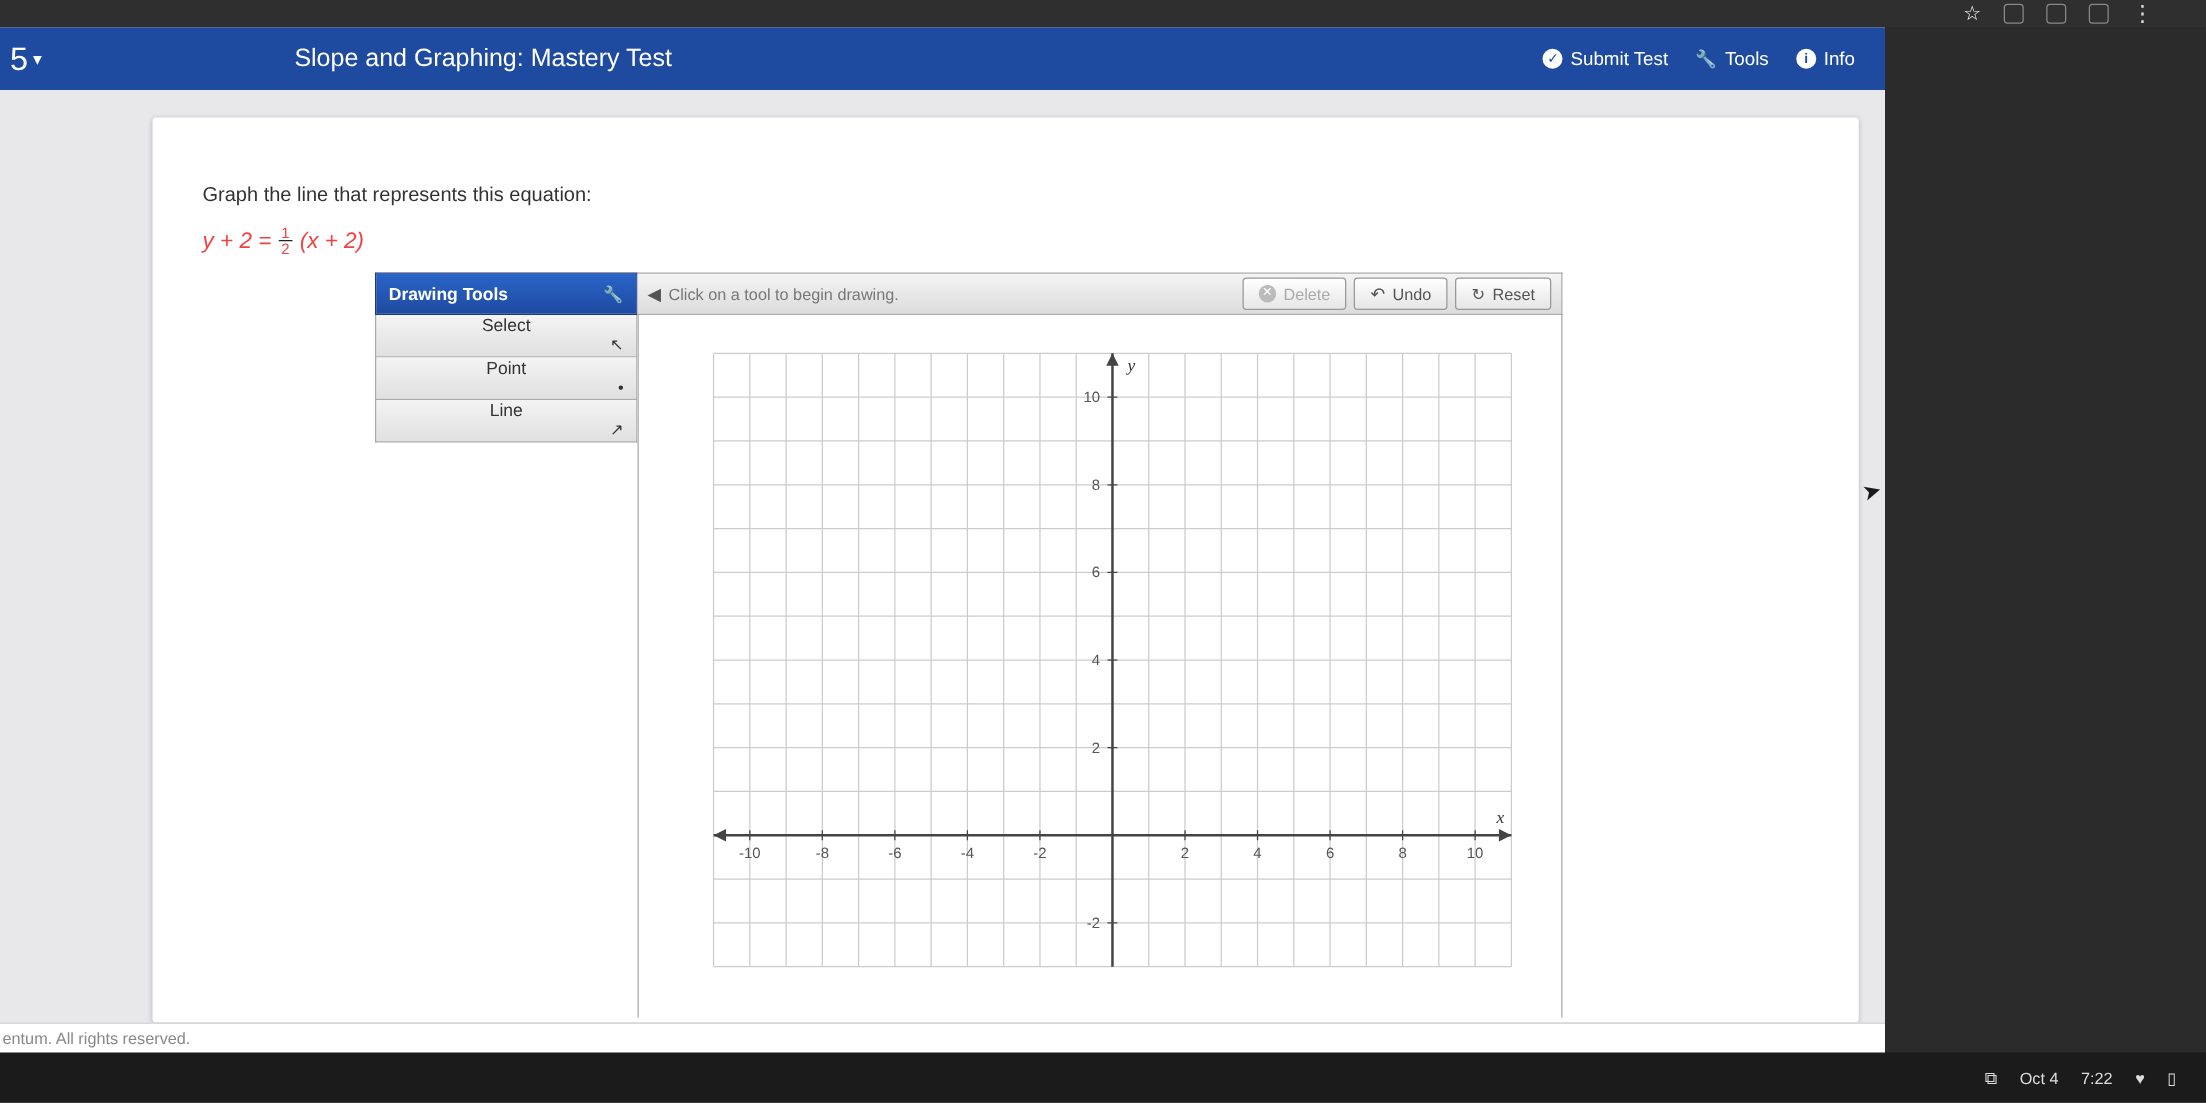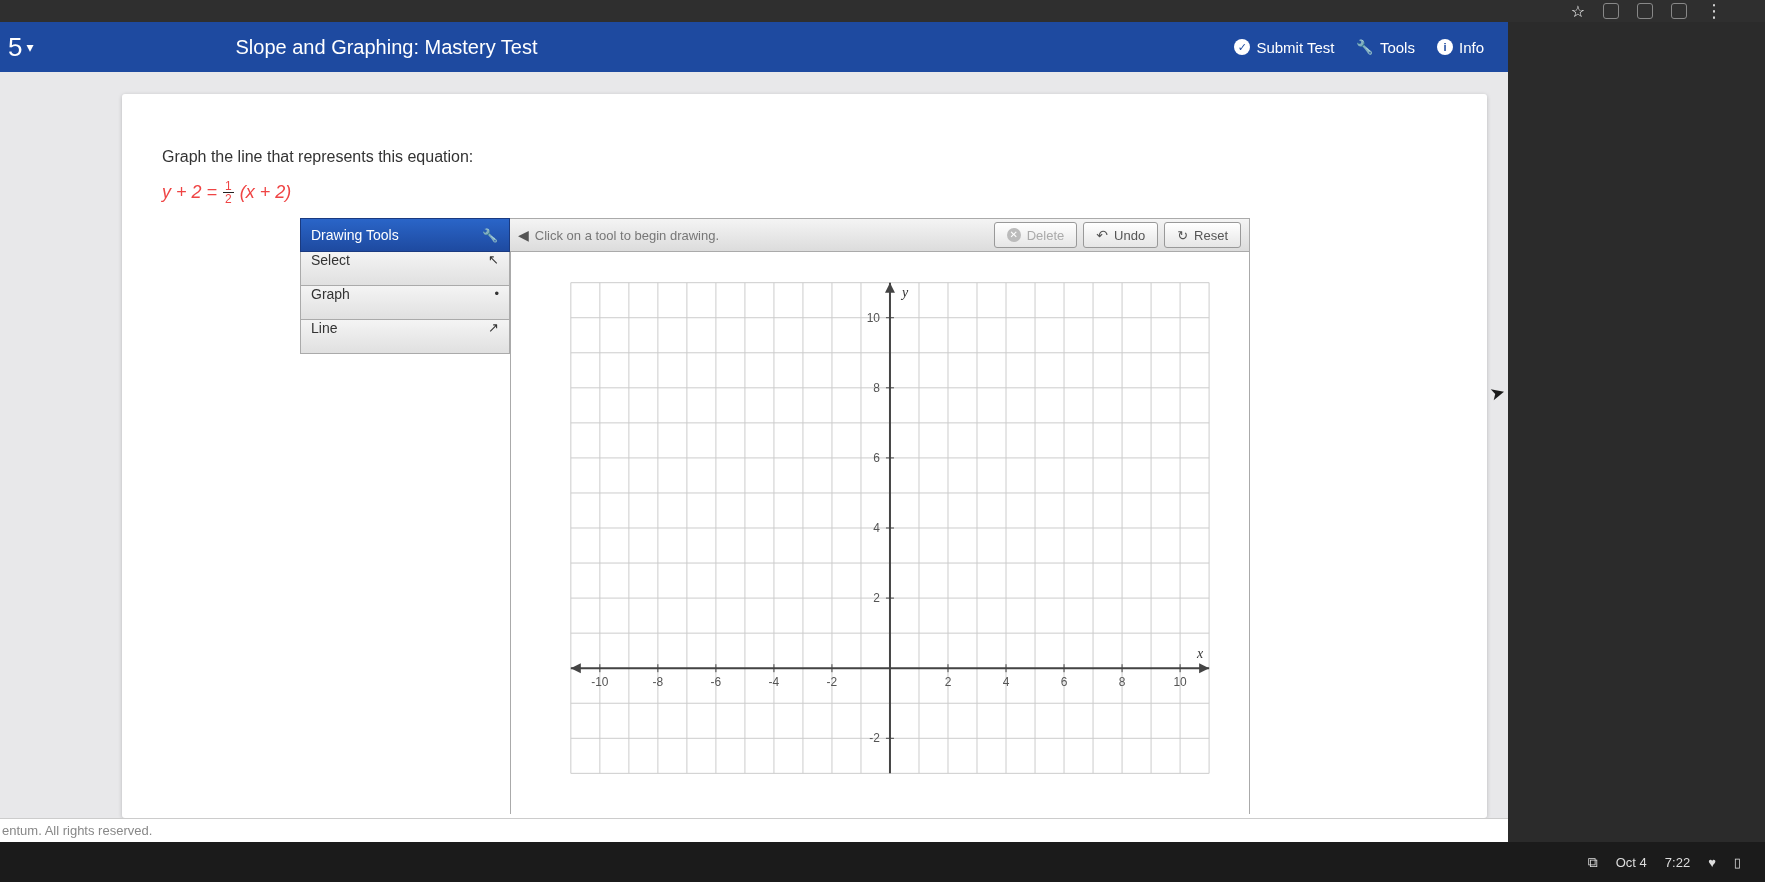--- a/index.html
+++ b/index.html
@@ -24,23 +24,23 @@
 .card { position: absolute; left: 122px; top: 72px; width: 1365px; height: 724px; background: #fff; border-radius: 3px; box-shadow: 0 1px 4px rgba(0,0,0,.2); padding: 22px 40px; }
 .prompt { font-size: 16px; color: #333; margin-bottom: 14px; margin-top: 32px; }
 .equation { font-size: 18px; color: #ef4444; font-family: 'Times New Roman', serif; font-style: italic; display: flex; align-items: center; gap: 4px; }
 .equation .frac { display: inline-flex; flex-direction: column; font-size: 12px; font-style: normal; line-height: 1; text-align: center; margin: 0 2px; }
 .equation .frac .n { border-bottom: 1px solid #222; padding: 0 2px; }
 .equation .frac .d { padding: 0 2px; }
 
 .canvas-wrap { position: absolute; left: 300px; top: 196px; width: 960px; height: 596px; }
 
 .tool-panel { position: absolute; left: 0; top: 0; width: 210px; }
-.tool-head { height: 34px; background: linear-gradient(#2a65c8,#1e4aa0); color: #fff; font-weight: normal; font-size: 14px; display: flex; align-items: center; padding: 0 10px; border: 1px solid #1a3a80; justify-content: center; }
+.tool-head { height: 34px; background: linear-gradient(#2a65c8,#1e4aa0); color: #fff; font-weight: bold; font-size: 14px; display: flex; align-items: center; padding: 0 10px; border: 1px solid #1a3a80; justify-content: center; }
 .tool-head .wr { margin-left: auto; font-size: 13px; }
-.tool-row { height: 34px; background: linear-gradient(#f4f4f4,#e0e0e0); border: 1px solid #aaa; border-top: 0; display: flex; align-items: flex-start; padding: 0 10px; font-size: 14px; color: #333; cursor: pointer; }
+.tool-row { height: 34px; background: linear-gradient(#f4f4f4,#e0e0e0); border: 1px solid #aaa; border-top: 0; display: flex; align-items: center; padding: 0 10px; font-size: 14px; color: #333; cursor: pointer; flex-direction: column; }
 .tool-row .ric { margin-left: auto; font-size: 13px; color: #333; }
 
 .action-bar { position: absolute; left: 210px; top: 0; width: 740px; height: 34px; background: linear-gradient(#f4f4f4,#dcdcdc); border: 1px solid #aaa; border-left: 0; display: flex; align-items: center; padding: 0 8px; font-size: 13px; color: #777; }
 .action-bar .caret { color: #555; font-size: 14px; margin-right: 6px; }
 .action-bar .spacer { margin-left: auto; }
 .action-bar .btn { height: 26px; padding: 0 12px; margin-left: 6px; border: 1px solid #999; border-radius: 3px; background: linear-gradient(#fff,#e6e6e6); display: flex; align-items: center; gap: 6px; color: #555; cursor: pointer; font-size: 13px; }
 .action-bar .btn.disabled { color: #aaa; cursor: default; }
 .action-bar .x { width: 14px; height: 14px; border-radius: 50%; background: #bbb; color: #fff; line-height: 14px; text-align: center; font-size: 10px; }
 .action-bar .undoic { font-size: 14px; }
 .action-bar .reseti { font-size: 13px; }
@@ -113,21 +113,21 @@
     <div class="tool-panel">
       <div class="tool-head">
         <span>Drawing Tools</span>
         <span class="wr">🔧</span>
       </div>
       <div class="tool-row">
         <span>Select</span>
         <span class="ric">↖</span>
       </div>
       <div class="tool-row">
-        <span>Graph</span>
+        <span>Point</span>
         <span class="ric">•</span>
       </div>
       <div class="tool-row">
         <span>Line</span>
         <span class="ric">↗</span>
       </div>
     </div>
 
     <div class="action-bar">
       <span class="caret">◀</span>

